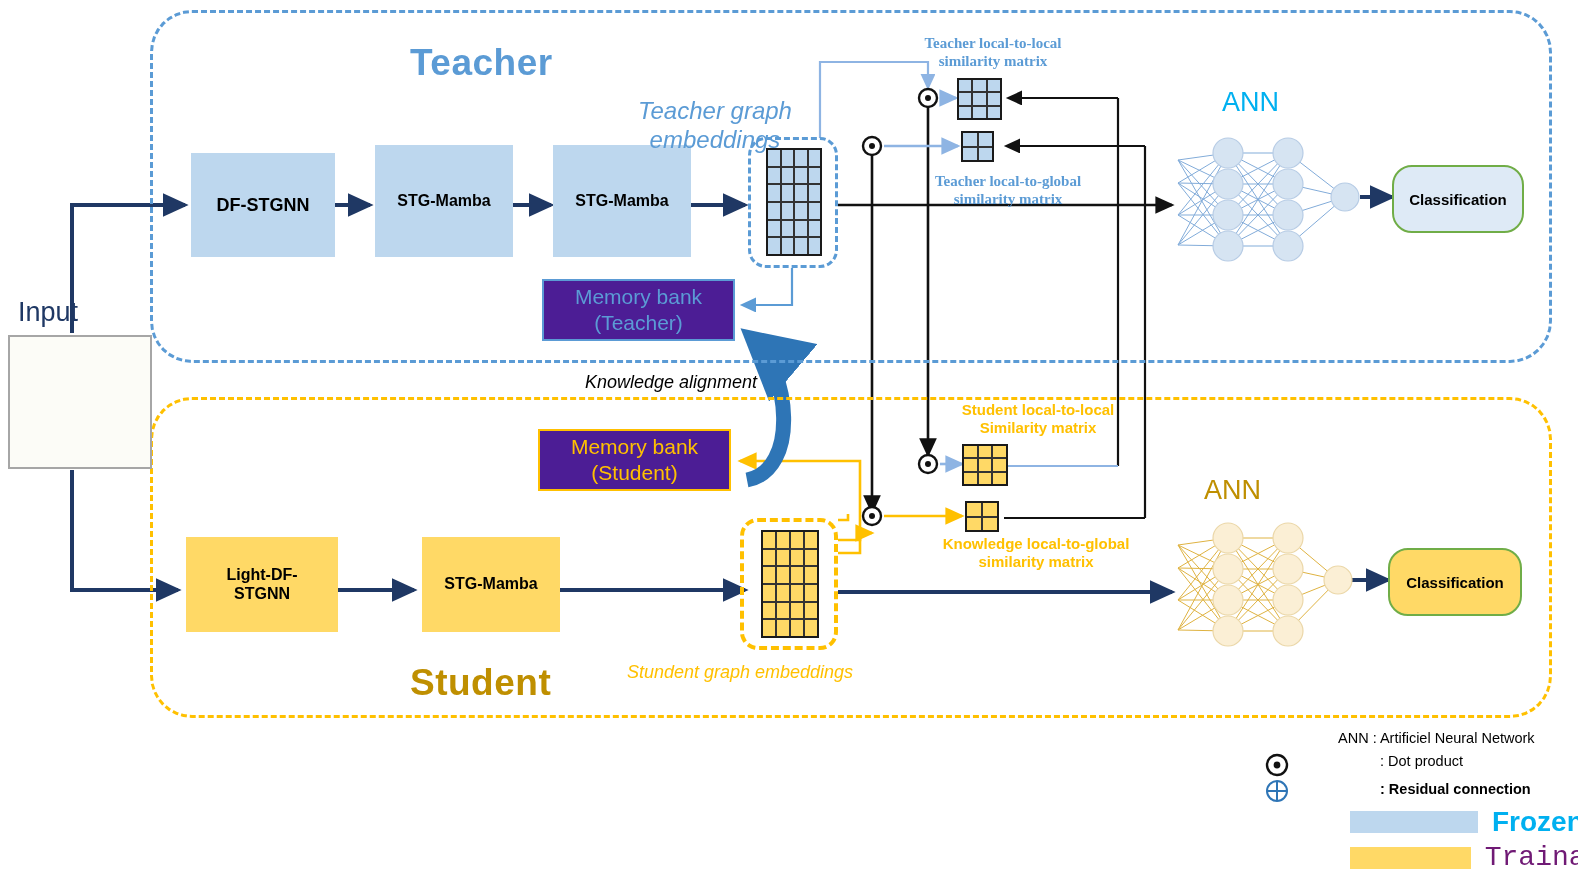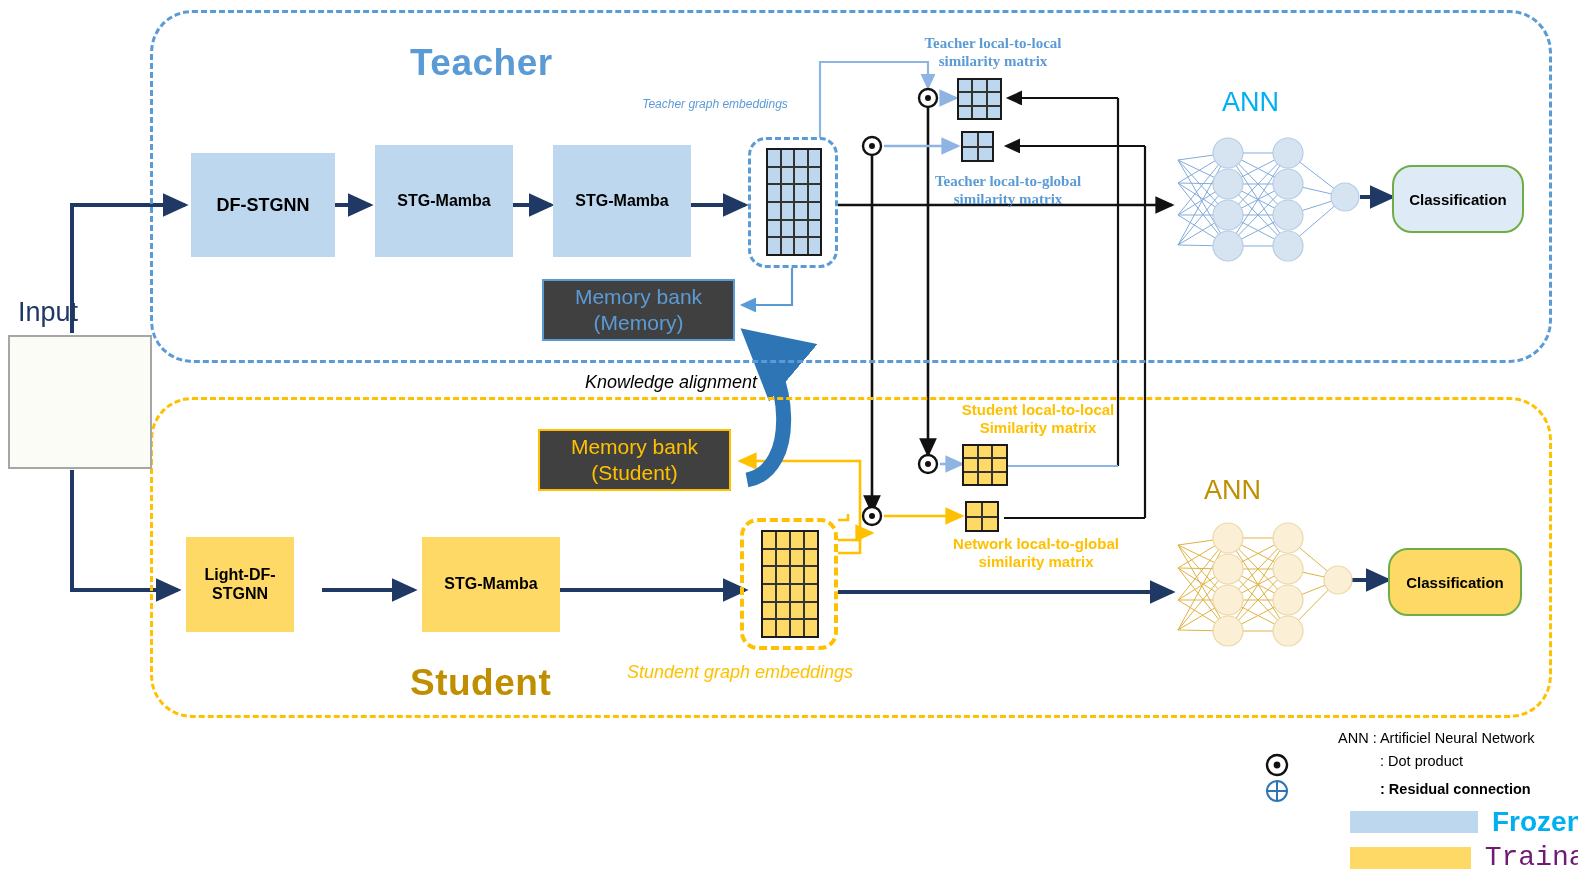--- a/index.html
+++ b/index.html
@@ -17,21 +17,21 @@
   .title-student{left:410px;top:662px;font-size:37px;color:#BF8F00;}
 
   
   .blk{position:absolute;display:flex;align-items:center;justify-content:center;
        text-align:center;font-weight:bold;color:#000;line-height:1.15;}
   .blk-t{background:#BDD7EE;}
   .blk-s{background:#FFD966;}
 
   
   .membank{position:absolute;display:flex;align-items:center;justify-content:center;
-           text-align:center;box-sizing:border-box;background:#404040;line-height:1.25;}
+           text-align:center;box-sizing:border-box;background:#4c1d95;line-height:1.25;}
   .membank-t{border:2px solid #5B9BD5;color:#5B9BD5;font-size:21px;}
   .membank-s{border:2px solid #FFC000;color:#FFC000;font-size:21px;}
 
   
   .pill{position:absolute;display:flex;align-items:center;justify-content:center;
         border:2px solid #70AD47;border-radius:20px;font-weight:bold;font-size:15px;color:#000;}
   .pill-t{background:#DEEAF6;}
   .pill-s{background:#FFD966;}
 
   
@@ -40,21 +40,21 @@
   .embwrap-s{border:4px dashed #FFC000;}
 
   
   .grid{position:absolute;display:grid;box-sizing:border-box;background:#333;
         border:2px solid #1a1a1a;gap:2px;}
   .grid .cell{background:#BDD7EE;}
   .grid.gs .cell{background:#FFD966;}
 
   
   .cap{position:absolute;text-align:center;line-height:1.2;}
-  .cap-emb-t{color:#5B9BD5;font-style:italic;font-size:12px;}
+  .cap-emb-t{color:#5B9BD5;font-style:italic;font-size:24px;}
   .cap-emb-s{color:#FFC000;font-style:italic;font-size:18px;}
   .cap-sim-t{color:#5B9BD5;font-weight:bold;font-size:15px;font-family:"Liberation Serif",serif;}
   .cap-sim-s{color:#FFC000;font-weight:bold;font-size:15px;}
   .cap-align{color:#000;font-style:italic;font-size:18px;}
 
   .ann-label{position:absolute;font-size:27px;}
   .ann-t{color:#00B0F0;}
   .ann-s{color:#BF8F00;}
 
   .input-label{position:absolute;font-size:27px;color:#1F3864;}
@@ -364,21 +364,21 @@
       <i class="cell"></i>
     <i class="cell"></i>
       <i class="cell"></i>
       <i class="cell"></i>
       <i class="cell"></i>
   </div>
   <div class="cap cap-emb-t" style="left:600px;top:97px;width:230px;">Teacher graph embeddings</div>
 
   <div class="membank membank-t" style="left:542px;top:279px;width:193px;height:62px;flex-direction:column;">
     <span>Memory bank</span>
-    <span>(Memory)</span>
+    <span>(Teacher)</span>
   </div>
 
   <div class="cap cap-sim-t" style="left:898px;top:34px;width:190px;">
     <div>Teacher local-to-local</div>
     <div>similarity matrix</div>
   </div>
   <div class="grid" style="left:957px;top:78px;width:45px;height:42px;
        grid-template-columns:repeat(3,1fr);grid-template-rows:repeat(3,1fr);">
     <i class="cell"></i>
       <i class="cell"></i>
@@ -408,21 +408,21 @@
     <span>Classification</span>
   </div>
 
   <div class="cap cap-align" style="left:556px;top:372px;width:230px;">Knowledge alignment</div>
 
   <div class="membank membank-s" style="left:538px;top:429px;width:193px;height:62px;flex-direction:column;">
     <span>Memory bank</span>
     <span>(Student)</span>
   </div>
 
-  <div class="blk blk-s" style="left:186px;top:537px;width:108px;height:95px;font-size:16px;flex-direction:column;">
+  <div class="blk blk-s" style="left:186px;top:537px;width:152px;height:95px;font-size:16px;flex-direction:column;">
     <span>Light-DF-</span>
     <span>STGNN</span>
   </div>
   <div class="blk blk-s" style="left:422px;top:537px;width:138px;height:95px;font-size:16px;">
     <span>STG-Mamba</span>
   </div>
 
   <div class="embwrap embwrap-s" style="left:740px;top:518px;width:98px;height:132px;"></div>
   <div class="grid gs" style="left:761px;top:530px;width:58px;height:108px;
        grid-template-columns:repeat(4,1fr);grid-template-rows:repeat(6,1fr);">
@@ -471,21 +471,21 @@
   </div>
 
   <div class="grid gs" style="left:965px;top:501px;width:34px;height:31px;
        grid-template-columns:repeat(2,1fr);grid-template-rows:repeat(2,1fr);">
     <i class="cell"></i>
       <i class="cell"></i>
       <i class="cell"></i>
       <i class="cell"></i>
   </div>
   <div class="cap cap-sim-s" style="left:932px;top:535px;width:208px;">
-    <div>Network local-to-global</div>
+    <div>Knowledge local-to-global</div>
     <div>similarity matrix</div>
   </div>
 
   <div class="ann-label ann-s" style="left:1204px;top:475px;">ANN</div>
   <div class="pill pill-s" style="left:1388px;top:548px;width:130px;height:64px;">
     <span>Classification</span>
   </div>
 
   <div class="legend">
     <div class="legend-row">

